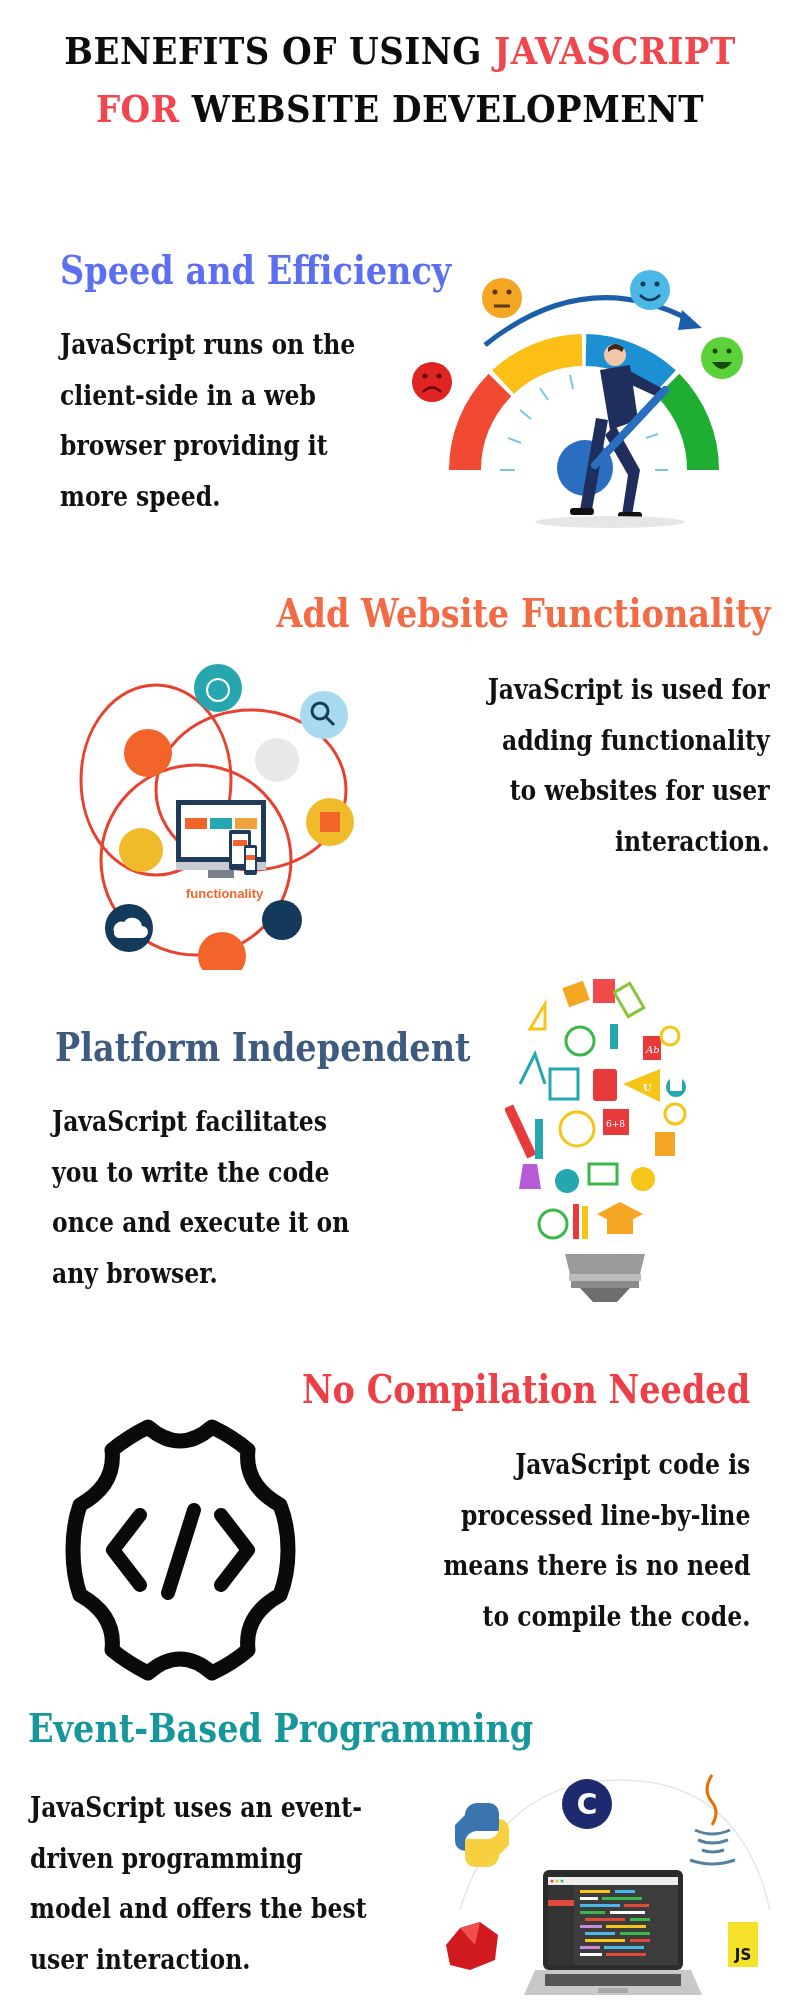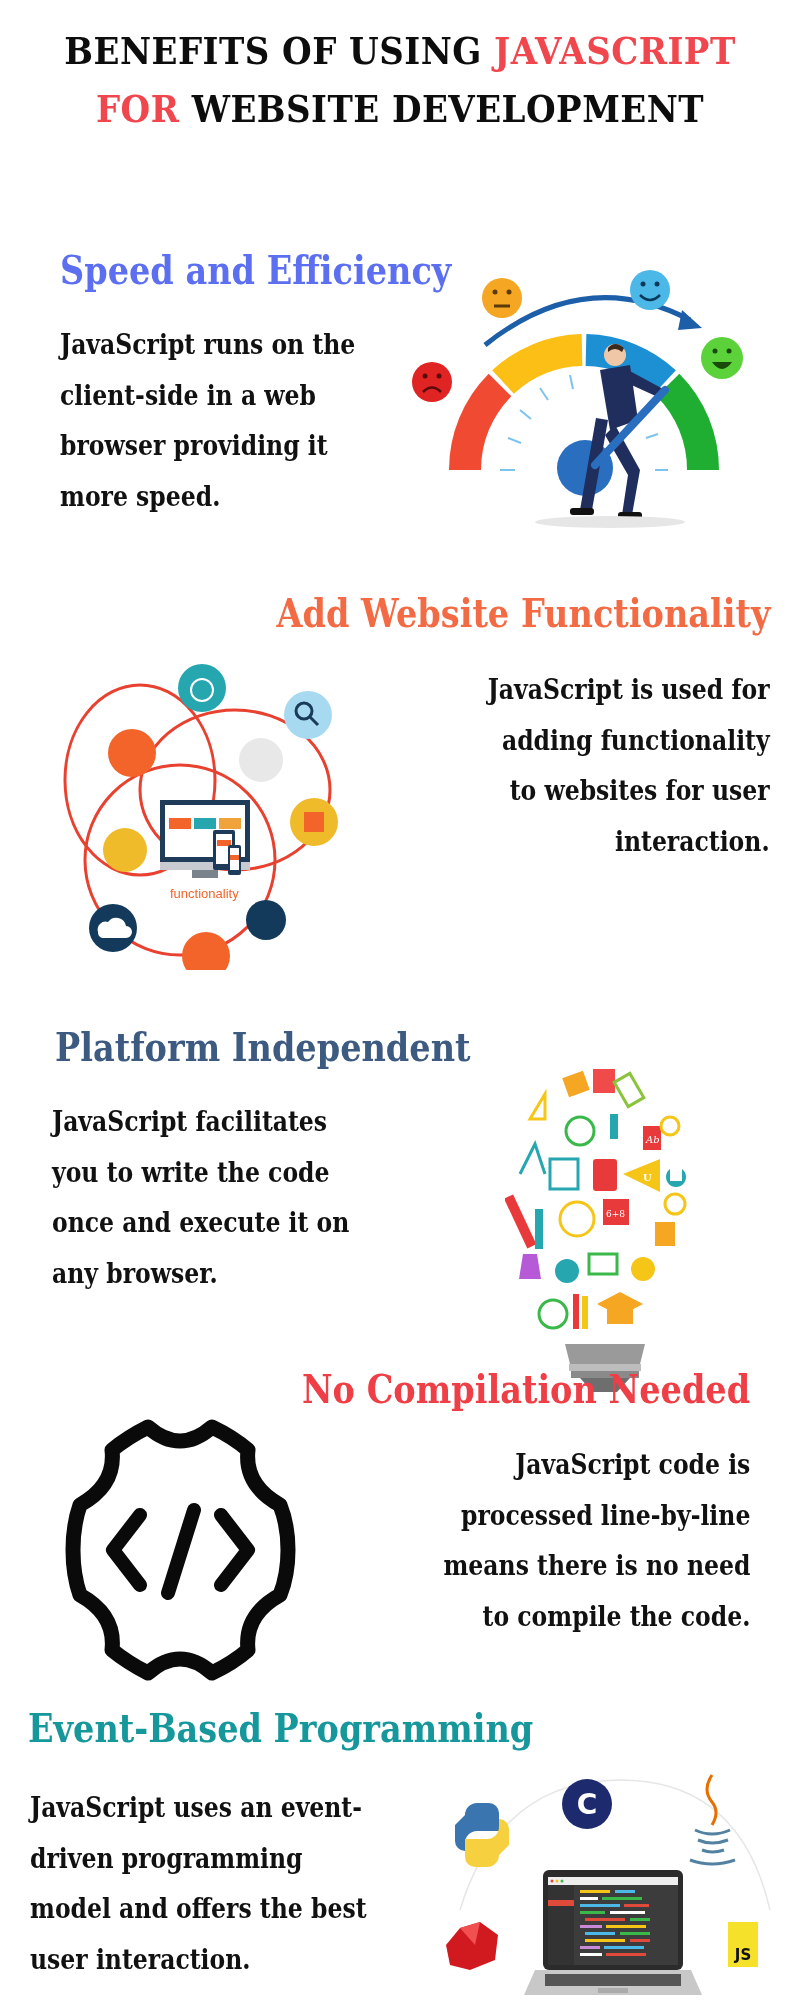--- a/index.html
+++ b/index.html
@@ -96,21 +96,21 @@
         <path d="M302 92 Q312 106 322 92 Z" fill="#1a4a0a"></path>
       </g>
   </svg>
 </div>
 
 <div class="heading right" style="right:30px; top:588px; color:#f26b45;">Add Website Functionality</div>
 <div class="body-text right" style="right:30px; top:665px;">JavaScript is used for
 adding functionality
 to websites for user
 interaction.</div>
-<div class="illus" style="left:60px; top:650px;">
+<div class="illus" style="left:76px; top:650px;font-weight:bold;">
   <svg width="300" height="320" viewBox="0 0 300 320">
     <g stroke="#e8412f" stroke-width="3" fill="none">
       <ellipse cx="80" cy="130" rx="75" ry="95"></ellipse>
       <ellipse cx="175" cy="140" rx="95" ry="80"></ellipse>
       <ellipse cx="120" cy="210" rx="95" ry="95"></ellipse>
     </g>
     <circle cx="142" cy="38" r="24" fill="#26a7b0"></circle>
     <circle cx="72" cy="103" r="24" fill="#f2642a"></circle>
     <circle cx="248" cy="65" r="24" fill="#a7daf0"></circle>
     <circle cx="201" cy="110" r="22" fill="#e8e8e8"></circle>
@@ -141,21 +141,21 @@
       <rect x="170" y="205" width="9" height="5" fill="#f2642a"></rect>
     <text x="110" y="248" font-family="Liberation Sans, sans-serif" font-size="13" fill="#f2642a">functionality</text>
   </svg>
 </div>
 
 <div class="heading left" style="left:55px; top:1022px; color:#3d5a80;">Platform Independent</div>
 <div class="body-text left" style="left:52px; top:1097px;">JavaScript facilitates
 you to write the code
 once and execute it on
 any browser.</div>
-<div class="illus" style="left:505px; top:1064px;">
+<div class="illus" style="left:505px; top:974px;">
   <svg width="210" height="330" viewBox="0 0 210 330">
     <rect x="60" y="10" width="22" height="20" fill="#f5a623" transform="rotate(-20 71 20)"></rect>
     <rect x="88" y="5" width="22" height="24" fill="#f04a4a"></rect>
     <rect x="115" y="12" width="18" height="28" fill="none" stroke="#8ac43a" stroke-width="3" transform="rotate(-30 124 26)"></rect>
     <polygon points="25,55 40,30 40,55" fill="none" stroke="#f5c518" stroke-width="3"></polygon>
     <circle cx="75" cy="67" r="14" fill="none" stroke="#3ab84a" stroke-width="3"></circle>
     <rect x="105" y="50" width="8" height="25" fill="#26a7b0"></rect>
     <rect x="138" y="62" width="18" height="24" fill="#e83a3a"></rect>
       <text x="141" y="79" font-size="10" fill="#fff" font-family="DejaVu Serif, serif" font-style="italic">Ab</text>
     <circle cx="165" cy="62" r="9" fill="none" stroke="#f5c518" stroke-width="3"></circle>

